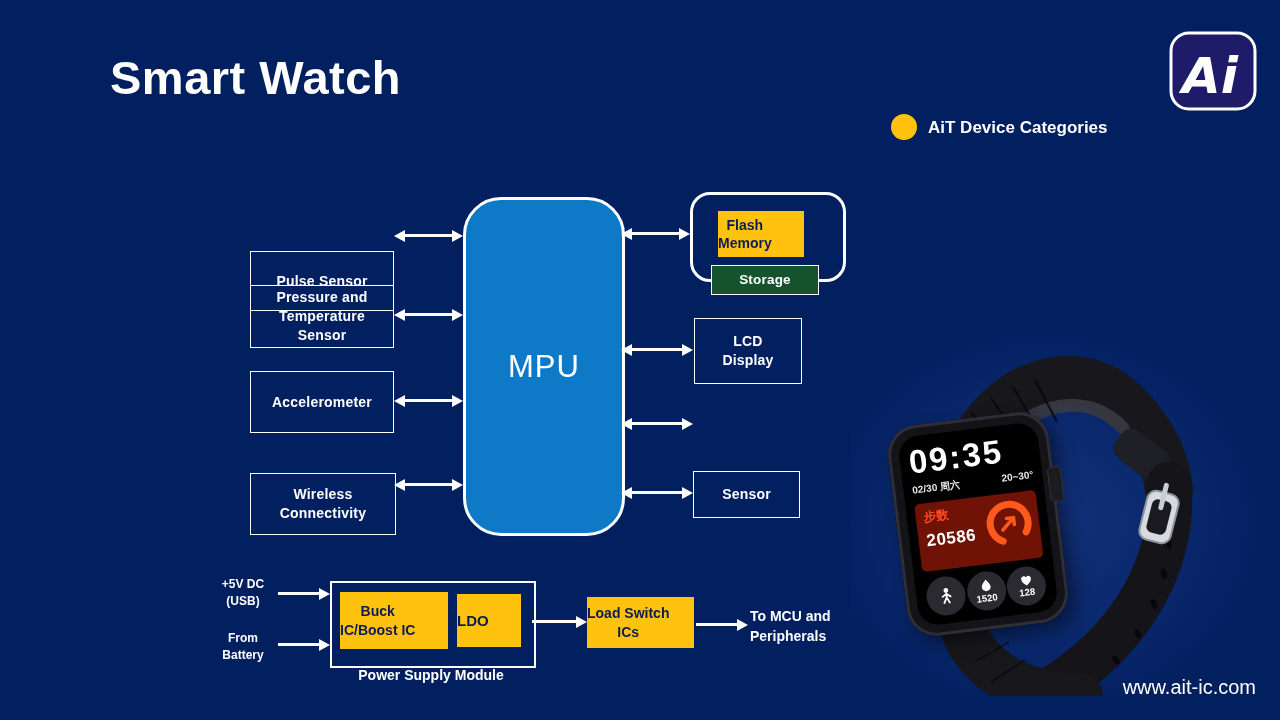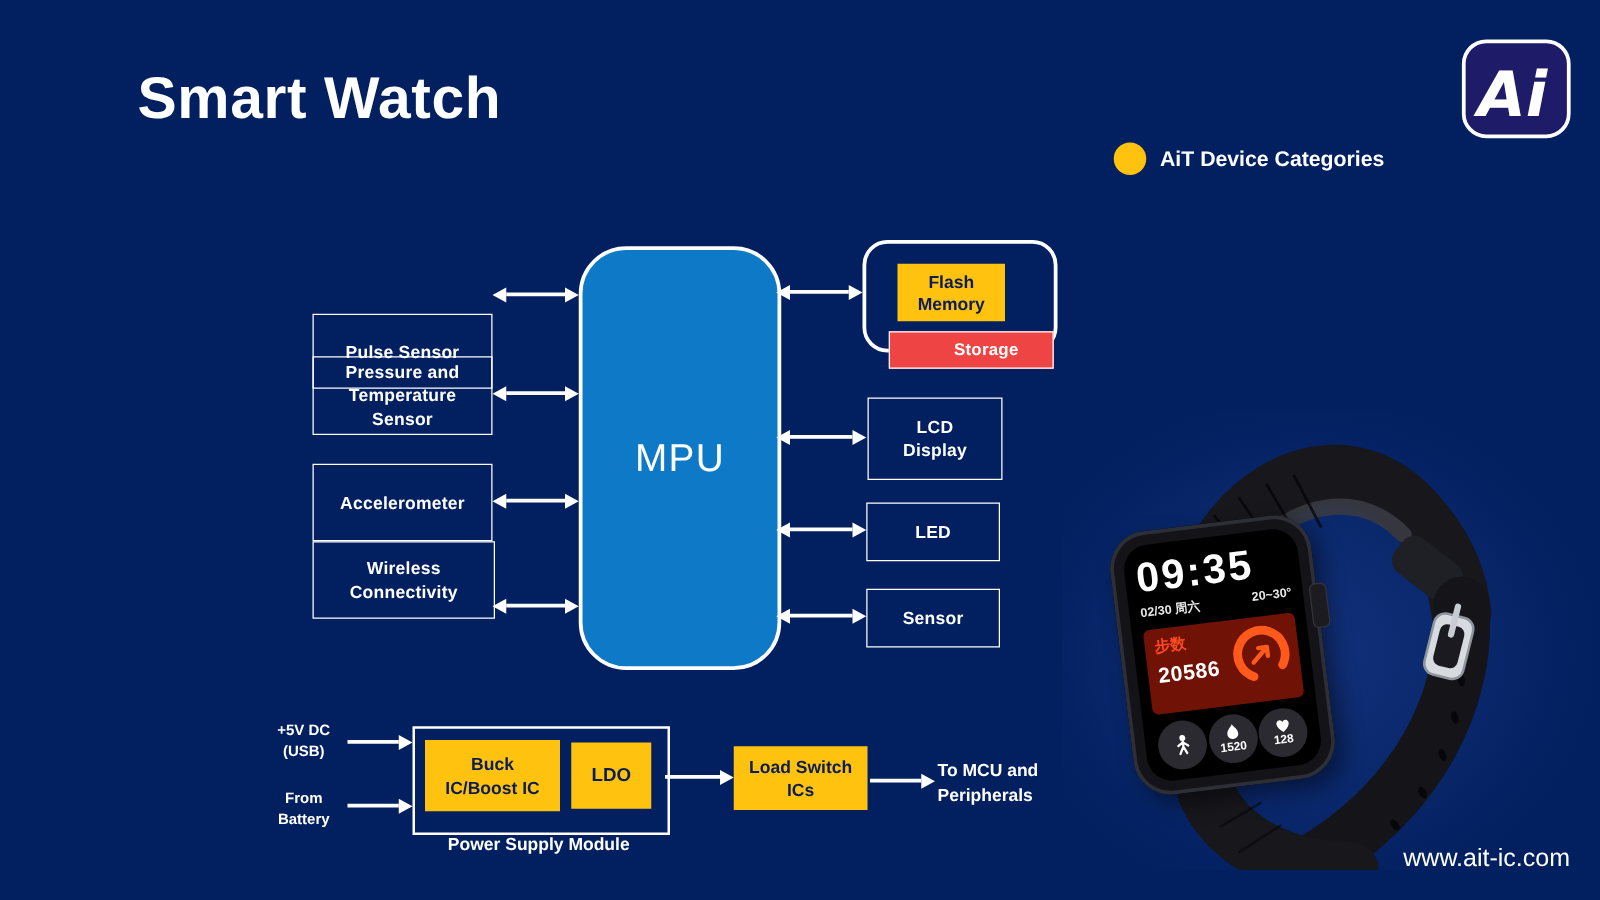--- a/index.html
+++ b/index.html
@@ -12,28 +12,28 @@
   .legend-label{position:absolute;left:928px;top:118px;font-size:17px;font-weight:700;}
 
   .logo{position:absolute;left:1168px;top:30px;width:90px;height:82px;}
 
   
   .box{position:absolute;border:1.5px solid #fff;display:flex;align-items:center;justify-content:center;
        text-align:center;font-weight:700;font-size:14px;line-height:1.35;letter-spacing:.2px;color:#fff;}
   .box .lbl,.chip .lbl{white-space:pre-line;}
   .b2{border-width:2px;}
 
-  .chip{position:absolute;background:#FFC20E;color:#0B1D52;display:flex;align-items:center;justify-content:center;
+  .chip{position:absolute;background:#FFC20E;color:#0B1D52;display:flex;align-items:center;
         text-align:center;font-weight:700;font-size:14px;line-height:1.3;}
 
   .mpu{position:absolute;left:463px;top:197px;width:156px;height:333px;background:#0D79C7;border:3px solid #fff;
        border-radius:38px;display:flex;align-items:center;justify-content:center;font-size:31px;letter-spacing:1px;}
 
   .storage-wrap{position:absolute;left:690px;top:192px;width:150px;height:84px;border:3px solid #fff;border-radius:20px;}
-  .storage-label{background:#ef4444;font-size:13.5px;padding-left:24px;}
+  .storage-label{background:#14532d;font-size:13.5px;}
 
   
   .ah{position:absolute;height:3px;background:#fff;}
   .ah::after{content:"";position:absolute;right:-11px;top:50%;transform:translateY(-50%);
              border-top:6px solid transparent;border-bottom:6px solid transparent;border-left:11px solid #fff;}
   .ah.dbl::before{content:"";position:absolute;left:-11px;top:50%;transform:translateY(-50%);
              border-top:6px solid transparent;border-bottom:6px solid transparent;border-right:11px solid #fff;}
 
   .plabel{position:absolute;color:#fff;font-weight:700;font-size:12px;text-align:center;line-height:1.4;white-space:pre-line;}
   .plabel.left-align{text-align:left;font-size:14px;}
@@ -81,44 +81,41 @@
     <span class="lbl">Pulse Sensor</span>
     </div>
   <div class="box" style="left:250px;top:285px;width:142px;height:61px;">
     <span class="lbl">Pressure and
 Temperature
 Sensor</span>
     </div>
   <div class="box" style="left:250px;top:371px;width:142px;height:60px;">
     <span class="lbl">Accelerometer</span>
     </div>
-  <div class="box" style="left:250px;top:433px;width:144px;height:60px;">
+  <div class="box" style="left:250px;top:473px;width:144px;height:60px;">
     <span class="lbl">Wireless
 Connectivity</span>
     </div>
 
   <div class="mpu">
     <span class="lbl">MPU</span>
     </div>
 
   <div class="storage-wrap"></div>
   <div class="chip" style="left:718px;top:211px;width:86px;height:46px;">
     <span class="lbl">Flash
 Memory</span>
     </div>
   <div class="box storage-label" style="left:711px;top:265px;width:106px;height:28px;">
     <span class="lbl">Storage</span>
     </div>
 
   <div class="box" style="left:694px;top:318px;width:106px;height:64px;">
     <span class="lbl">LCD
 Display</span>
-    </div>
-  <div class="box" style="left:693px;top:402px;width:105px;height:45px;">
-    <span class="lbl">LED</span>
     </div>
   <div class="box" style="left:693px;top:471px;width:105px;height:45px;">
     <span class="lbl">Sensor</span>
     </div>
 
   <div class="ah dbl" style="left:405px;top:234px;width:47px;"></div>
   <div class="ah dbl" style="left:405px;top:313px;width:47px;"></div>
   <div class="ah dbl" style="left:405px;top:399px;width:47px;"></div>
   <div class="ah dbl" style="left:405px;top:483px;width:47px;"></div>
   <div class="ah dbl" style="left:632px;top:232px;width:47px;"></div>

